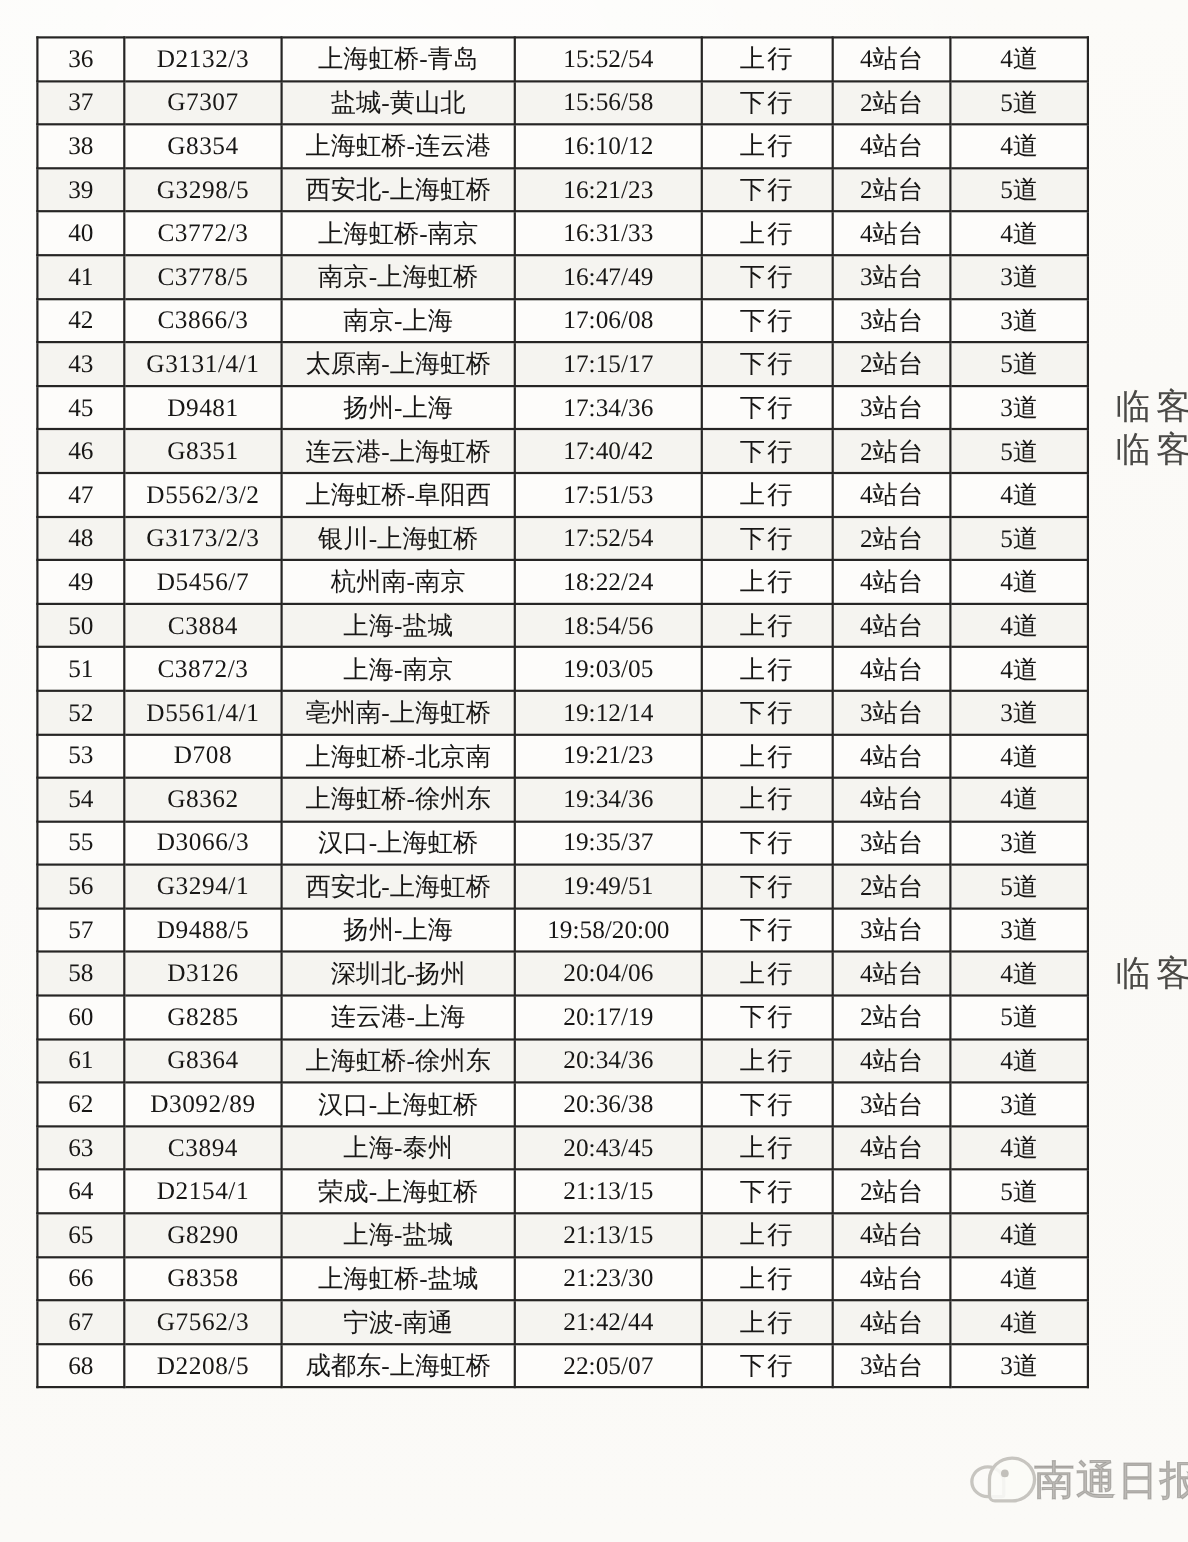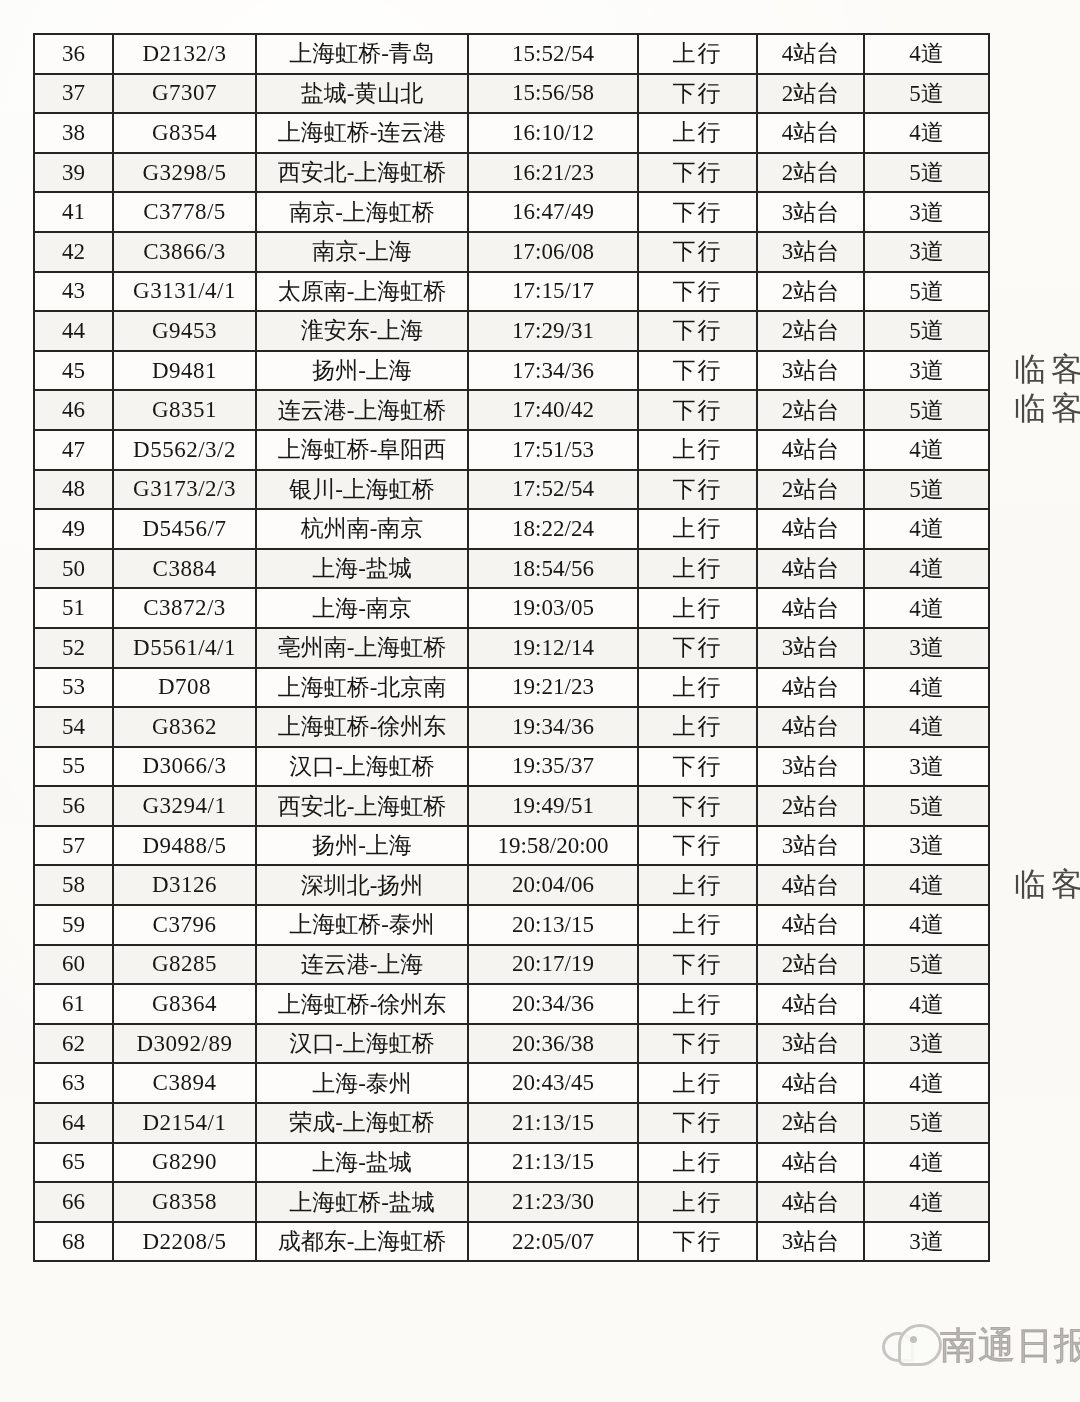--- a/index.html
+++ b/index.html
@@ -149,20 +149,29 @@
         <tr>
     <td class="col-no">39</td>
     <td class="col-train">G3298/5</td>
     <td class="col-route">西安北-上海虹桥</td>
     <td class="col-time">16:21/23</td>
     <td class="col-dir">下行</td>
     <td class="col-platform">2站台</td>
     <td class="col-track">5道</td>
   </tr>
         <tr>
+    <td class="col-no">40</td>
+    <td class="col-train">C3772/3</td>
+    <td class="col-route">上海虹桥-南京</td>
+    <td class="col-time">16:31/33</td>
+    <td class="col-dir">上行</td>
+    <td class="col-platform">4站台</td>
+    <td class="col-track">4道</td>
+  </tr>
+        <tr>
     <td class="col-no">41</td>
     <td class="col-train">C3778/5</td>
     <td class="col-route">南京-上海虹桥</td>
     <td class="col-time">16:47/49</td>
     <td class="col-dir">下行</td>
     <td class="col-platform">3站台</td>
     <td class="col-track">3道</td>
   </tr>
         <tr>
     <td class="col-no">42</td>
@@ -176,29 +185,20 @@
         <tr>
     <td class="col-no">43</td>
     <td class="col-train">G3131/4/1</td>
     <td class="col-route">太原南-上海虹桥</td>
     <td class="col-time">17:15/17</td>
     <td class="col-dir">下行</td>
     <td class="col-platform">2站台</td>
     <td class="col-track">5道</td>
   </tr>
         <tr>
-    <td class="col-no">44</td>
-    <td class="col-train">G9453</td>
-    <td class="col-route">淮安东-上海</td>
-    <td class="col-time">17:29/31</td>
-    <td class="col-dir">下行</td>
-    <td class="col-platform">2站台</td>
-    <td class="col-track">5道</td>
-  </tr>
-        <tr>
     <td class="col-no">45</td>
     <td class="col-train">D9481</td>
     <td class="col-route">扬州-上海</td>
     <td class="col-time">17:34/36</td>
     <td class="col-dir">下行</td>
     <td class="col-platform">3站台</td>
     <td class="col-track">3道</td>
   </tr>
         <tr>
     <td class="col-no">46</td>
@@ -311,29 +311,20 @@
         <tr>
     <td class="col-no">58</td>
     <td class="col-train">D3126</td>
     <td class="col-route">深圳北-扬州</td>
     <td class="col-time">20:04/06</td>
     <td class="col-dir">上行</td>
     <td class="col-platform">4站台</td>
     <td class="col-track">4道</td>
   </tr>
         <tr>
-    <td class="col-no">59</td>
-    <td class="col-train">C3796</td>
-    <td class="col-route">上海虹桥-泰州</td>
-    <td class="col-time">20:13/15</td>
-    <td class="col-dir">上行</td>
-    <td class="col-platform">4站台</td>
-    <td class="col-track">4道</td>
-  </tr>
-        <tr>
     <td class="col-no">60</td>
     <td class="col-train">G8285</td>
     <td class="col-route">连云港-上海</td>
     <td class="col-time">20:17/19</td>
     <td class="col-dir">下行</td>
     <td class="col-platform">2站台</td>
     <td class="col-track">5道</td>
   </tr>
         <tr>
     <td class="col-no">61</td>
@@ -378,20 +369,29 @@
     <td class="col-time">21:13/15</td>
     <td class="col-dir">上行</td>
     <td class="col-platform">4站台</td>
     <td class="col-track">4道</td>
   </tr>
         <tr>
     <td class="col-no">66</td>
     <td class="col-train">G8358</td>
     <td class="col-route">上海虹桥-盐城</td>
     <td class="col-time">21:23/30</td>
+    <td class="col-dir">上行</td>
+    <td class="col-platform">4站台</td>
+    <td class="col-track">4道</td>
+  </tr>
+        <tr>
+    <td class="col-no">67</td>
+    <td class="col-train">G7562/3</td>
+    <td class="col-route">宁波-南通</td>
+    <td class="col-time">21:42/44</td>
     <td class="col-dir">上行</td>
     <td class="col-platform">4站台</td>
     <td class="col-track">4道</td>
   </tr>
         <tr>
     <td class="col-no">68</td>
     <td class="col-train">D2208/5</td>
     <td class="col-route">成都东-上海虹桥</td>
     <td class="col-time">22:05/07</td>
     <td class="col-dir">下行</td>

